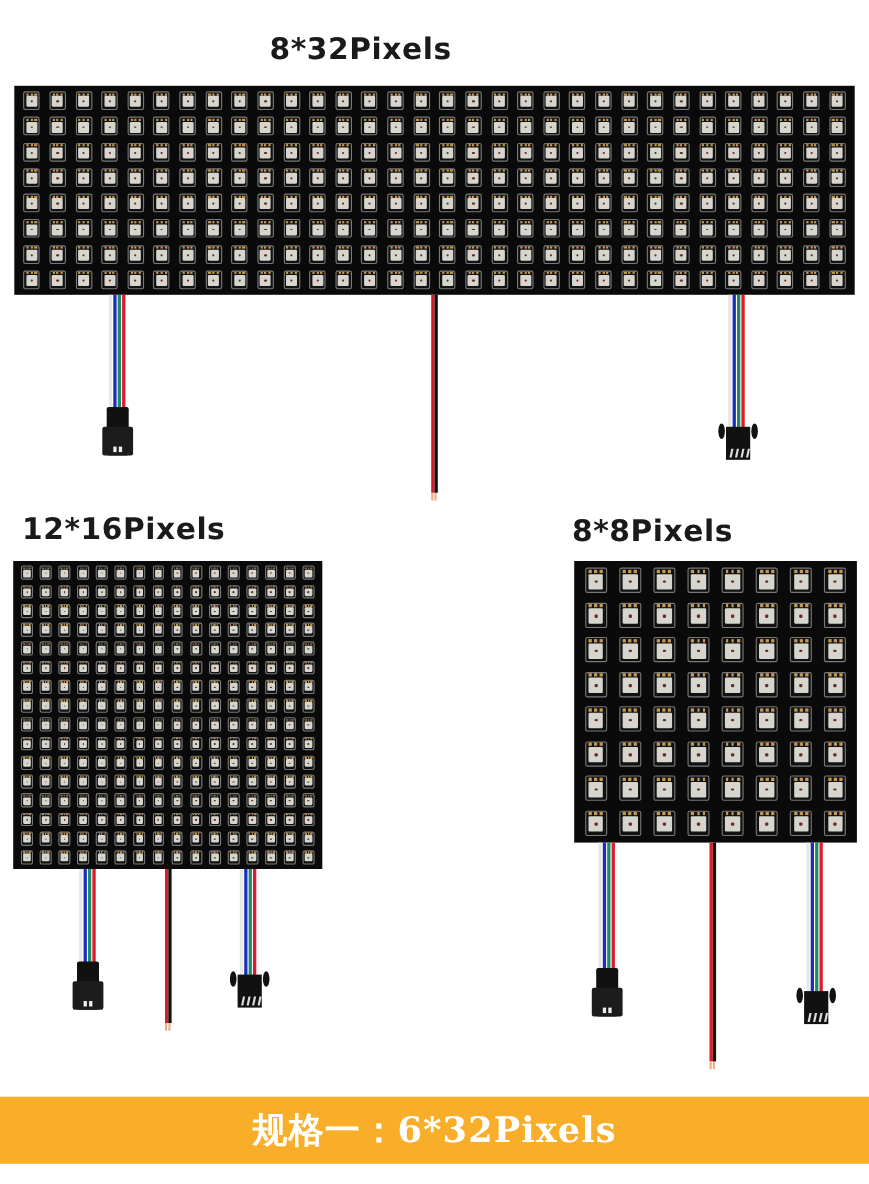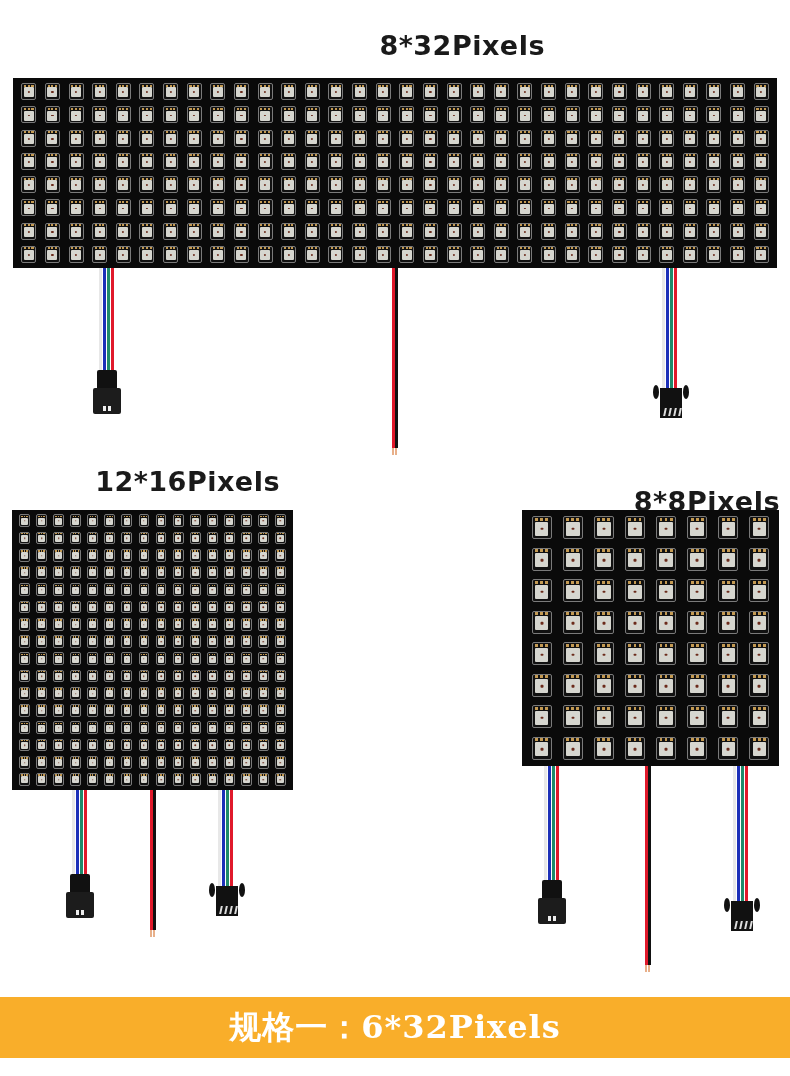--- a/index.html
+++ b/index.html
@@ -1,17 +1,17 @@
 <!DOCTYPE html>
 <html><head>
 <meta charset="utf-8">
 <style>
   html,body{margin:0;padding:0;background:#fff;}
   body{width:790px;height:1076px;position:relative;overflow:hidden;font-family:"DejaVu Sans","Liberation Sans",sans-serif;}
-  .title{position:absolute;font-weight:bold;color:#1a1a1a;text-align:right;font-size:27px;letter-spacing:0.5px;white-space:nowrap;}
+  .title{position:absolute;font-weight:bold;color:#1a1a1a;text-align:left;font-size:27px;letter-spacing:0.5px;white-space:nowrap;}
   .panel{position:absolute;background:#0a0a0a;display:grid;box-sizing:border-box;}
   .led{position:relative;display:flex;align-items:center;justify-content:center;}
   .led .pad{width:64%;height:74%;border:1px solid #7a7a7a;border-radius:2px;box-sizing:border-box;position:relative;background:#111;}
   .led .chip{position:absolute;left:12%;right:12%;top:22%;bottom:12%;background:#d6d6cf;border-radius:1px;}
   .led .chip::after{content:"";position:absolute;left:50%;top:50%;width:22%;height:18%;transform:translate(-50%,-50%);background:#6b2a1a;border-radius:1px;}
   .led .pins{position:absolute;left:14%;right:14%;top:4%;height:14%;display:flex;justify-content:space-between;}
   .led .pins i{display:block;width:22%;height:100%;background:#c49a52;}
   .wire{position:absolute;width:3px;}
   .w-white{background:#e8e8e8;}
   .w-blue{background:#1c2fb8;}
@@ -5201,21 +5201,21 @@
     <div class="wire w-green" style="left: 226px; top: 790px; height: 98px;"></div>
     <div class="wire w-red" style="left: 230px; top: 790px; height: 98px;"></div>
     <div class="conn-female" style="left: 216px; top: 886px; width: 22px; height: 30px;">
       <div class="ear" style="left: -7px;"></div>
       <div class="ear" style="right: -7px;"></div>
       <div class="tooth" style="left: 4px;"></div>
       <div class="tooth" style="left: 9px;"></div>
       <div class="tooth" style="left: 14px;"></div>
       <div class="tooth" style="left: 19px;"></div>
     </div>
-    <div class="title" style="left: 520px; top: 486px; width: 260px;">8*8Pixels</div>
+    <div class="title" style="left: 520px; top: 468px; width: 260px;">8*8Pixels</div>
     <div class="panel" style="left: 522px; top: 510px; width: 257px; height: 256px; grid-template-columns: repeat(8, 1fr); grid-template-rows: repeat(8, 1fr); padding: 2px 4px;">
       <div class="led">
         <div class="pad">
           <div class="pins">
             <i></i>
             <i></i>
             <i></i>
           </div>
           <div class="chip"></div>
         </div>

